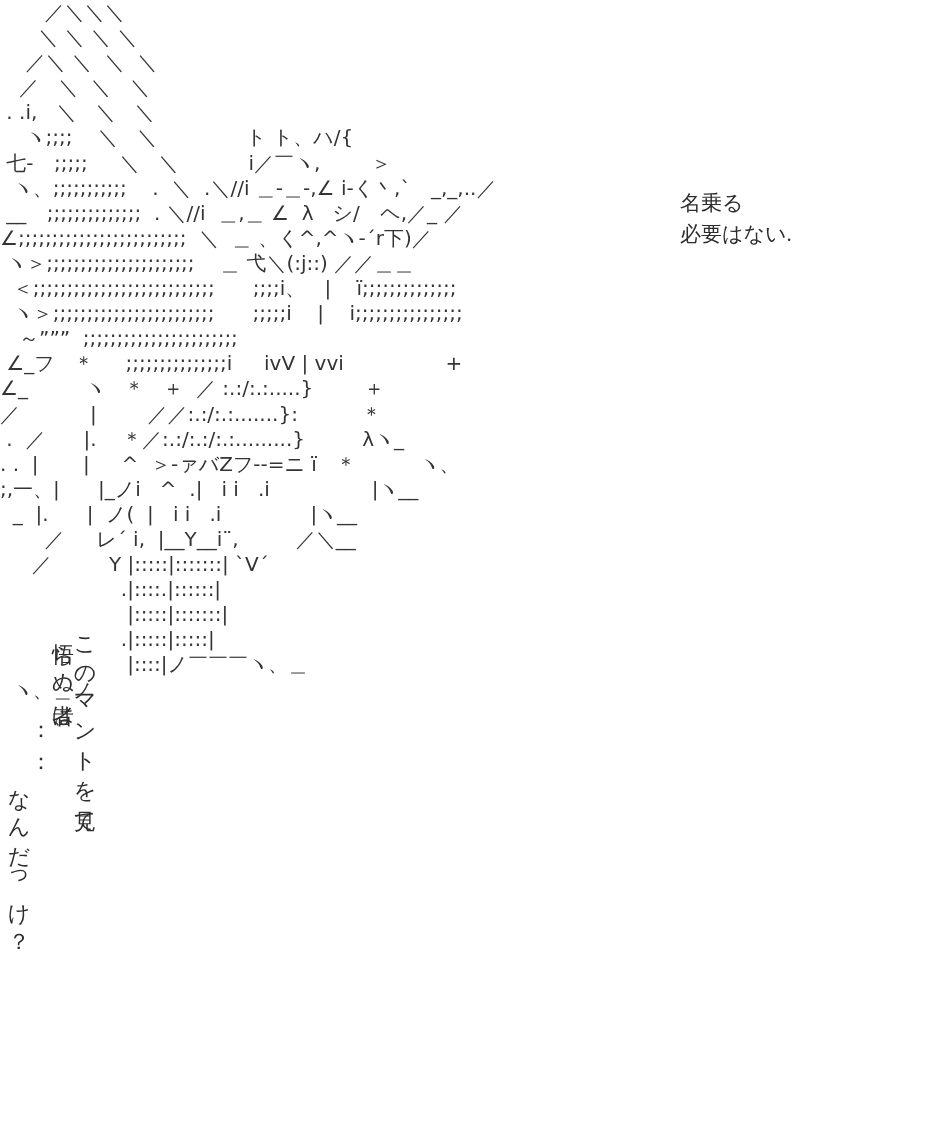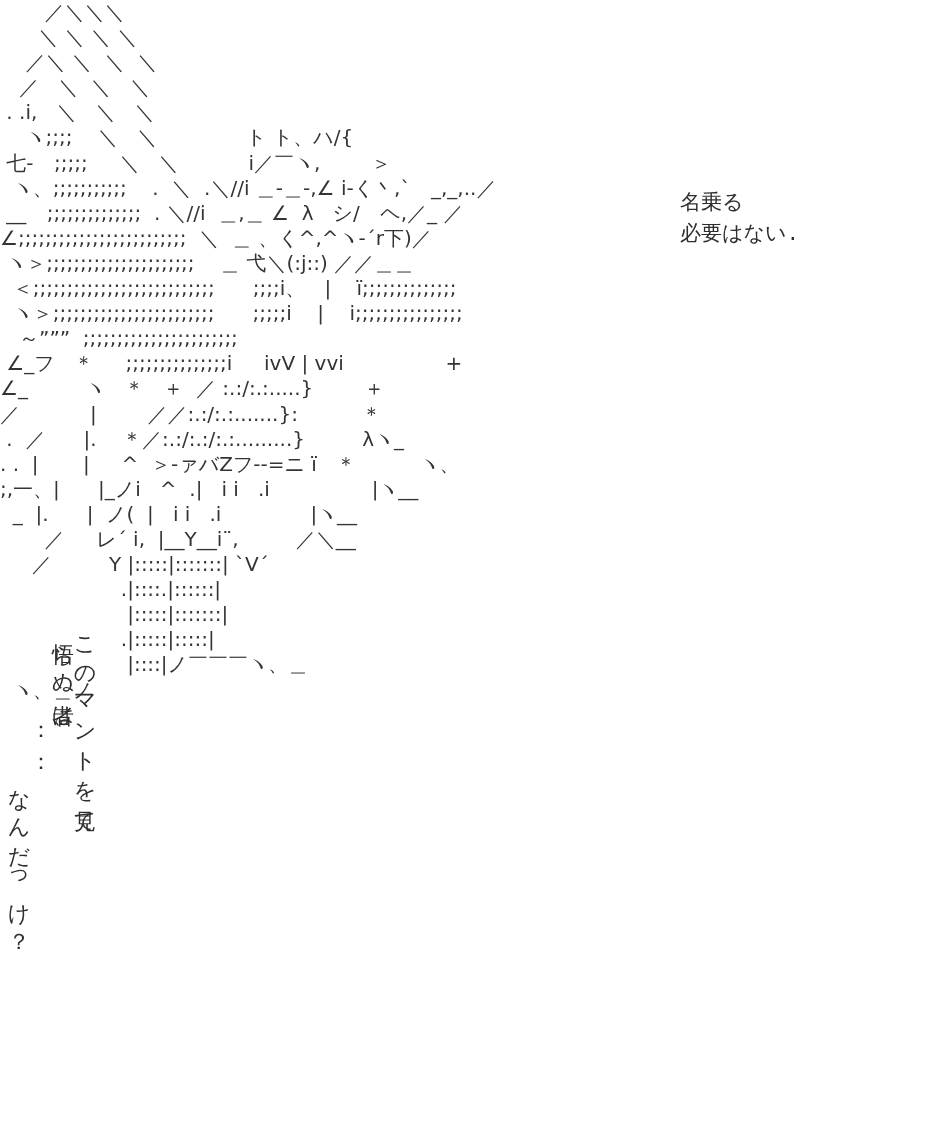--- a/index.html
+++ b/index.html
@@ -40,21 +40,21 @@
     -webkit-font-smoothing: antialiased;
   }
 
   
   #bubble-top {
     position: absolute;
     left: 680px;
     top: 188px;
     width: 190px;
     white-space: pre;
-    font-family: Liberation Mono, monospace;
+    font-family: Liberation Serif, serif;
     font-size: 21px;
     line-height: 31px;
     color: #2e2e2e;
     pointer-events: none;
   }
 
   
   #monologue {
     position: absolute;
     left: 8px;

